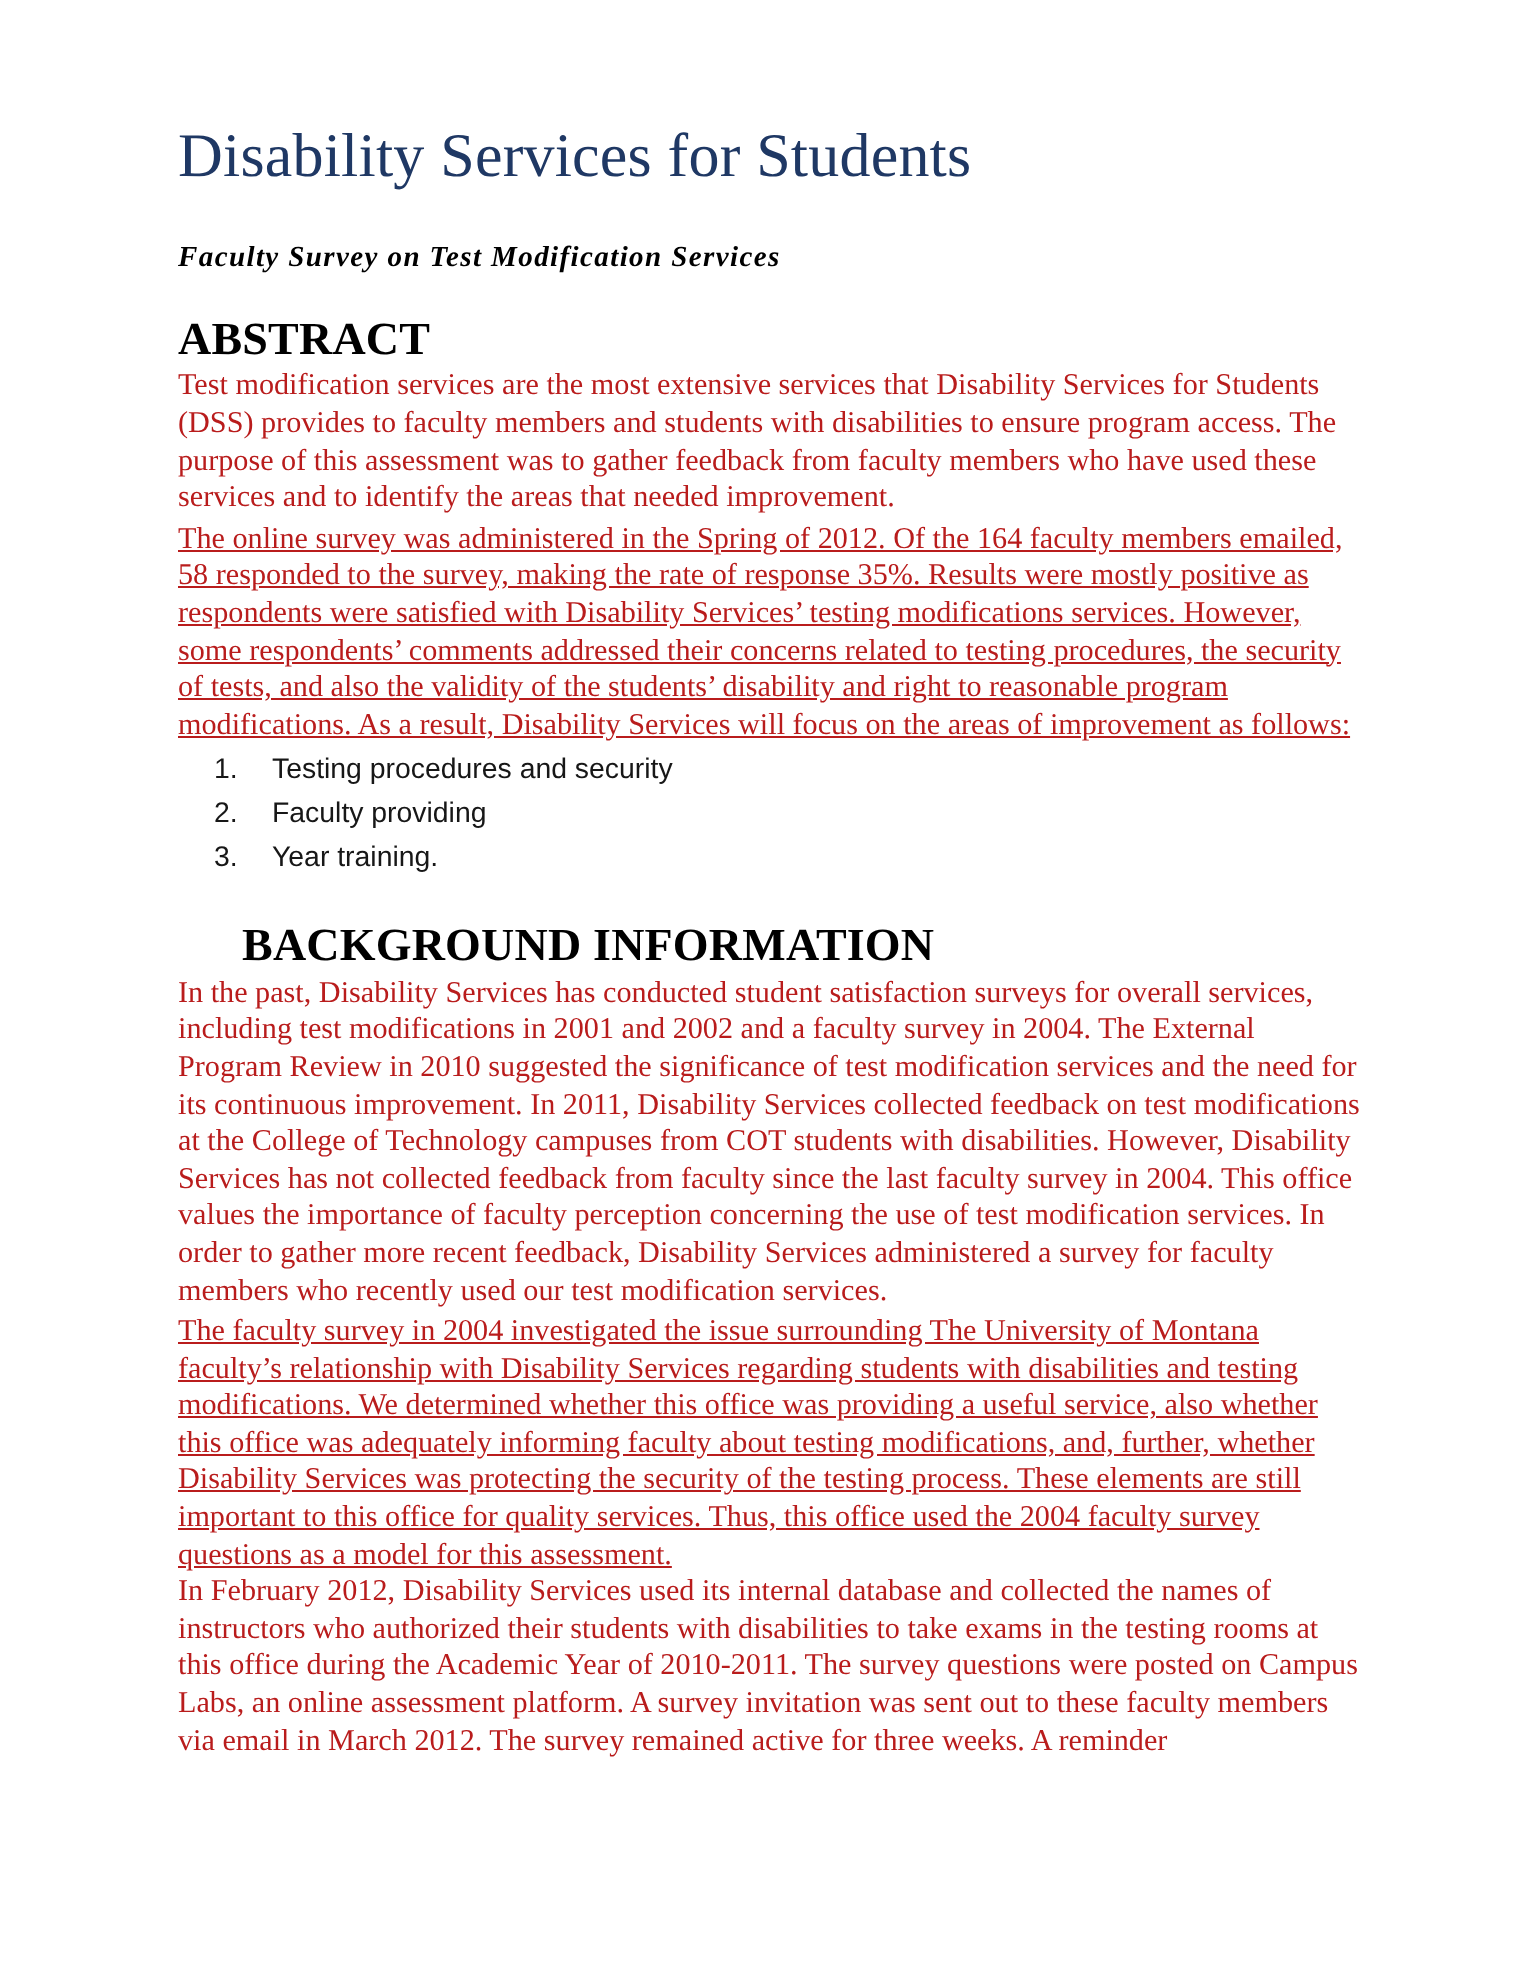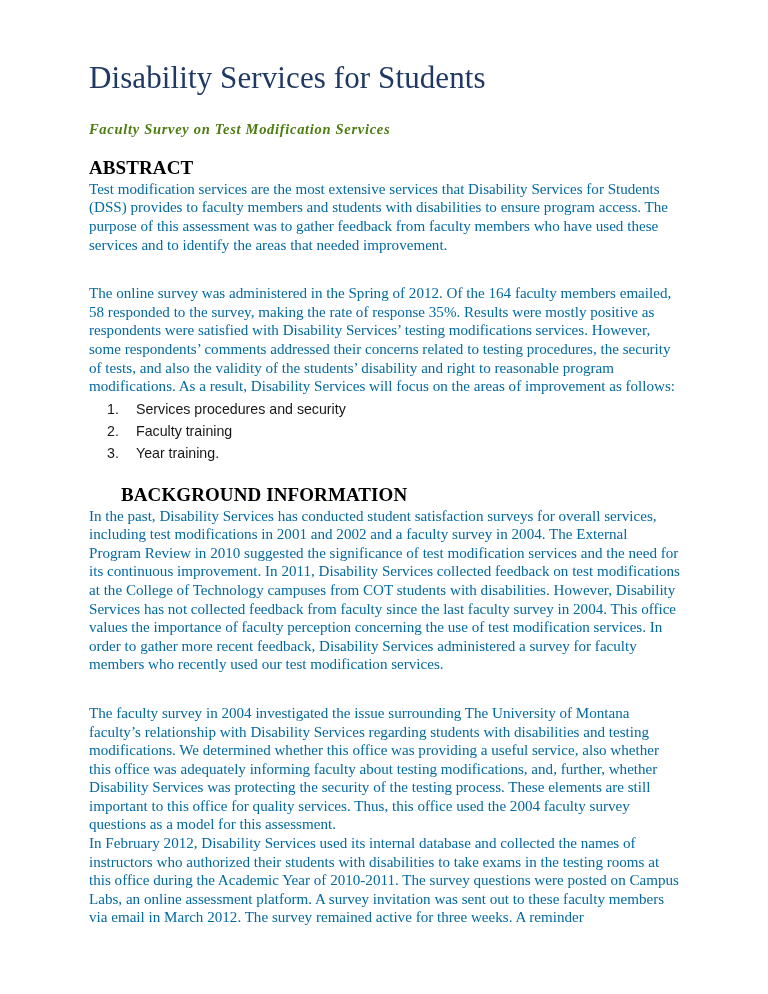--- a/index.html
+++ b/index.html
@@ -36,48 +36,48 @@
     margin: 0 0 26px 0;
   }
 
   .doc-subtitle,
   .doc-byline {
     font-family: "Liberation Serif", "DejaVu Serif", serif;
     font-style: italic;
     font-weight: 700;
     font-size: 14.5px;
     line-height: 1.2;
-    color: #4d7c0f;
+    color: #000000;
     letter-spacing: 0.7px;
     margin: 0;
   }
   .doc-subtitle { margin-bottom: 19px; }
   .doc-byline   { margin-bottom: 19px; }
 
   .section-heading {
     font-family: "Liberation Serif", "DejaVu Serif", serif;
-    font-size: 19px;
+    font-size: 23px;
     font-weight: 700;
     color: #000000;
     line-height: 1.15;
     margin: 0 0 1px 0;
     letter-spacing: 0.1px;
   }
   .section-heading.spaced { margin-top: 20px; margin-left: 32px; }
 
   .body-text {
     font-family: "Liberation Serif", "DejaVu Serif", serif;
     font-size: 15.1px;
     line-height: 18.6px;
-    color: #0369a1;
+    color: #b91c1c;
     margin: 0;
     text-align: left;
     max-width: 592px;
   }
-  .body-text + .body-text { margin-top: 30px; }
+  .body-text + .body-text { margin-top: 2px; text-decoration: underline; }
 
   .num-list {
     list-style: none;
     margin: 0;
     padding: 0;
     font-family: "Liberation Sans", "DejaVu Sans", sans-serif;
     font-size: 14.2px;
     line-height: 22px;
     color: #171717;
   }
@@ -109,25 +109,25 @@
 
     <p class="body-text">Test modification services are the most extensive services that Disability Services for Students (DSS) provides to faculty members and students with disabilities to ensure program access.  The purpose of this assessment was to gather feedback from faculty members who have used these services and to identify the areas that needed improvement.</p>
 
     <p class="body-text">The online survey was administered in the Spring of 2012.  Of the 164 faculty members emailed, 58 responded to the survey, making the rate of response 35%.  Results were mostly positive as respondents were satisfied with Disability Services’ testing modifications services.  However, some respondents’ comments addressed their concerns related to testing procedures, the security of tests, and also the validity of the students’ disability and right to reasonable program modifications. As a result, Disability Services will focus on the areas of improvement as follows:</p>
 
     <div class="block-gap-list"></div>
 
     <ol class="num-list">
       <li>
         <span class="marker">1.</span>
-        <span>Services procedures and security</span>
+        <span>Testing procedures and security</span>
       </li>
       <li>
         <span class="marker">2.</span>
-        <span>Faculty training</span>
+        <span>Faculty providing</span>
       </li>
       <li>
         <span class="marker">3.</span>
         <span>Year training.</span>
       </li>
     </ol>
   </section>
 
   <section>
     <h2 class="section-heading spaced">BACKGROUND INFORMATION</h2>

